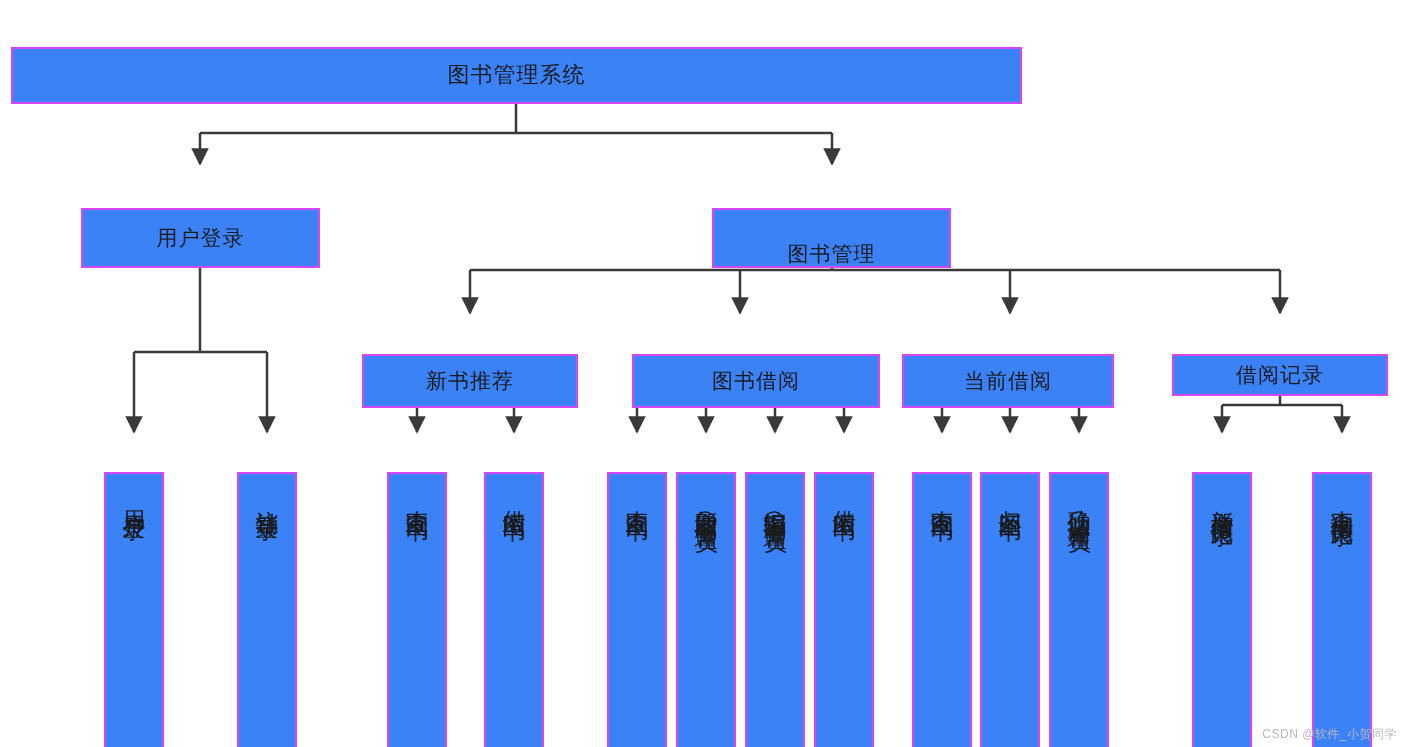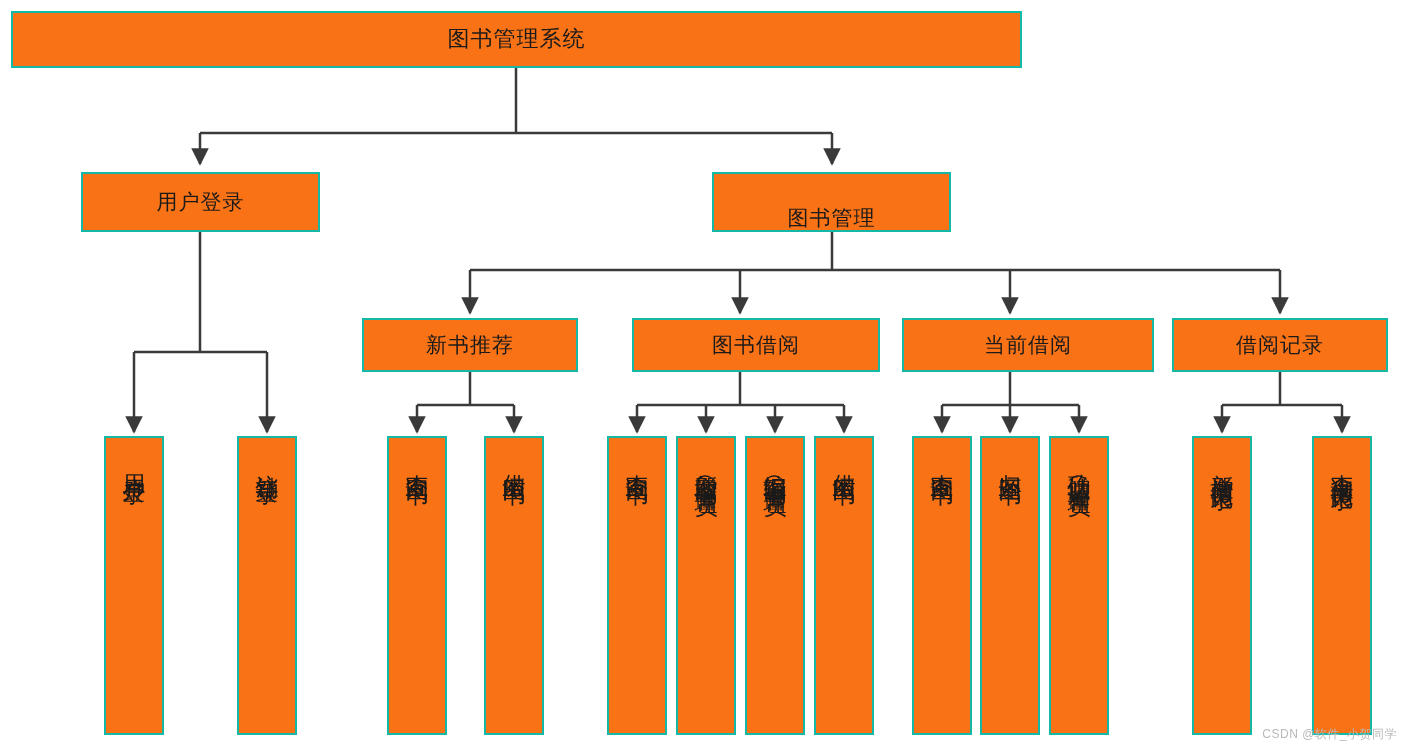--- a/index.html
+++ b/index.html
@@ -22,26 +22,27 @@
     position: absolute;
     left: 0;
     top: 0;
     width: 1405px;
     height: 747px;
     pointer-events: none;
   }
   .node {
     position: absolute;
     box-sizing: border-box;
-    border: 2px solid #14b8a6;
-    background: #f97316;
+    border: 2px solid #d946ef;
+    background: #3b82f6;
     display: flex;
     align-items: center;
     justify-content: center;
     color: #1a1a1a;
+    margin-top: 36px;
   }
   .node.h {
     font-size: 21px;
     line-height: 1.2;
     letter-spacing: 1px;
   }
   .node.root {
     font-size: 22px;
   }
   .node.leaf {
@@ -132,24 +133,24 @@
   <div class="node h" style="left:712px; top:172px; width:239px; height:60px;align-items:flex-end;">
     <span>图书管理</span>
   </div>
 
   <div class="node h" style="left:362px; top:318px; width:216px; height:54px;text-align:center;">
     <span>新书推荐</span>
   </div>
   <div class="node h" style="left:632px; top:318px; width:248px; height:54px;">
     <span>图书借阅</span>
   </div>
-  <div class="node h" style="left:902px; top:318px; width:252px; height:54px;">
+  <div class="node h" style="left:902px; top:318px; width:212px; height:54px;">
     <span>当前借阅</span>
   </div>
-  <div class="node h" style="left:1172px; top:318px; width:216px; height:54px;">
+  <div class="node h" style="left:1172px; top:318px; width:216px; height:42px;">
     <span>借阅记录</span>
   </div>
 
   <div class="node leaf" style="left:104px; top:436px; width:60px; height:299px;">
     <span class="vtext">用户登录</span>
   </div>
   <div class="node leaf" style="left:237px; top:436px; width:60px; height:299px;">
     <span class="vtext">注销登录</span>
   </div>
 

